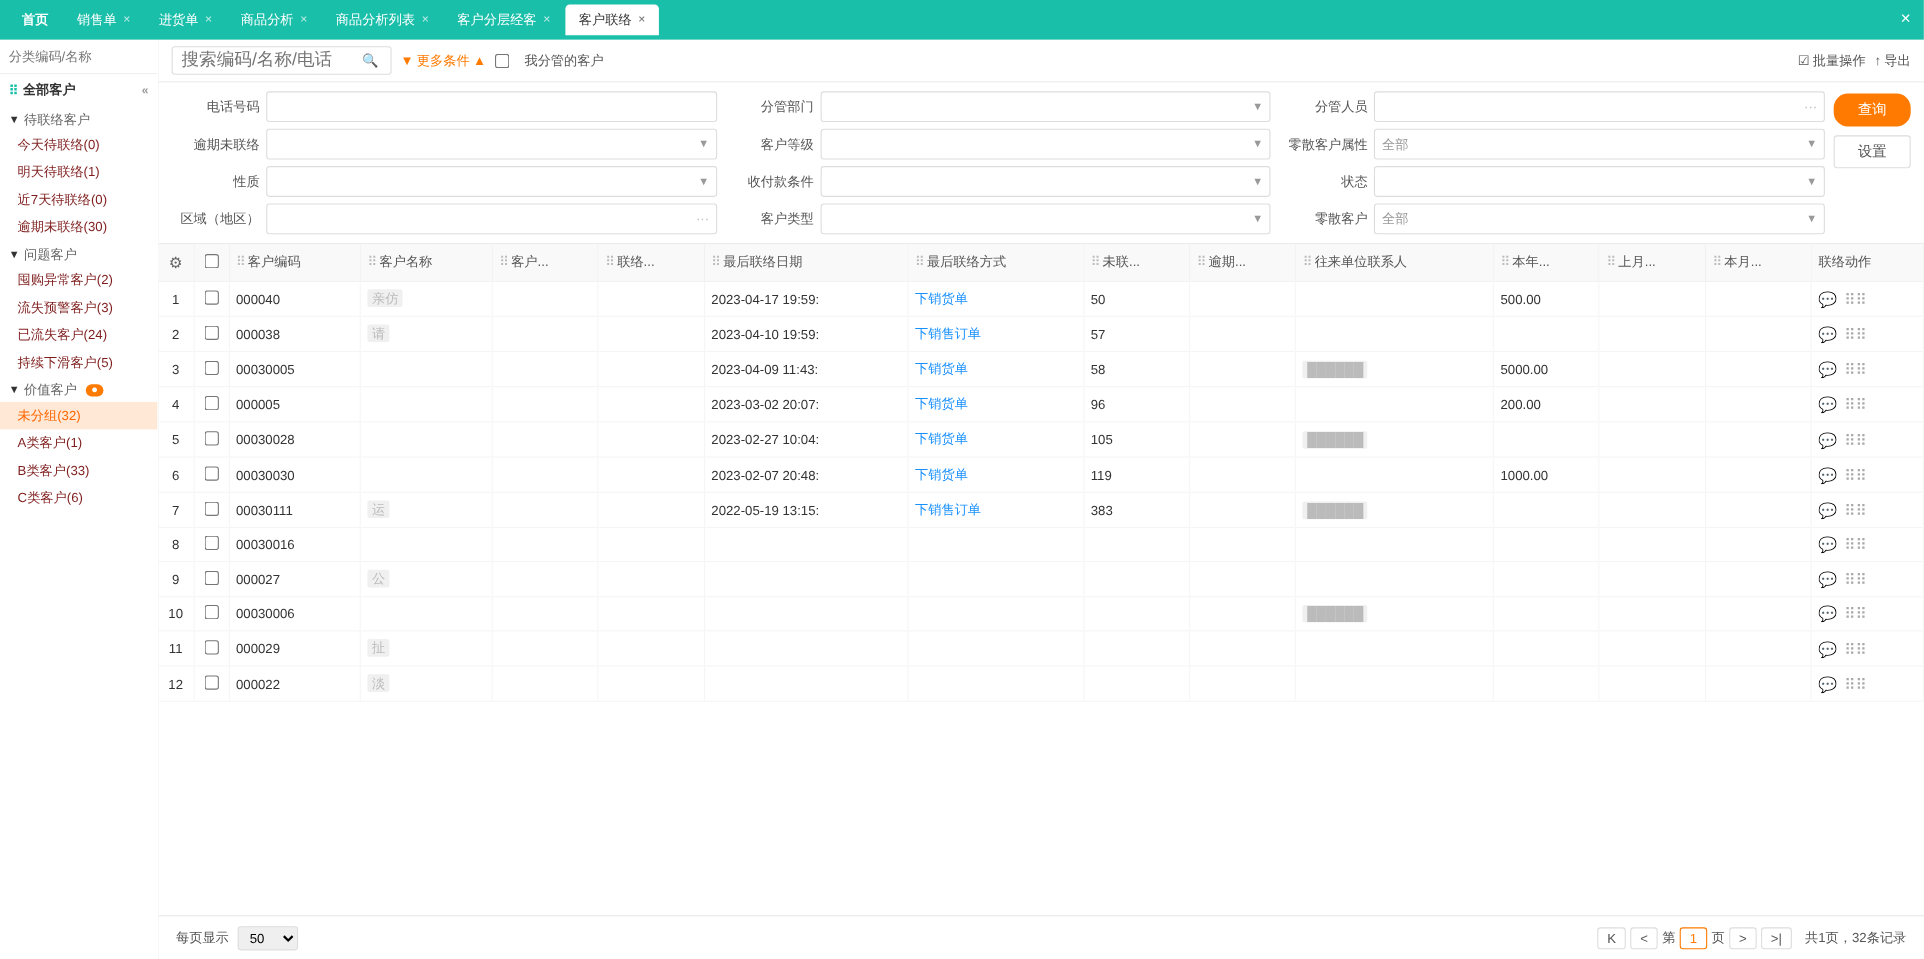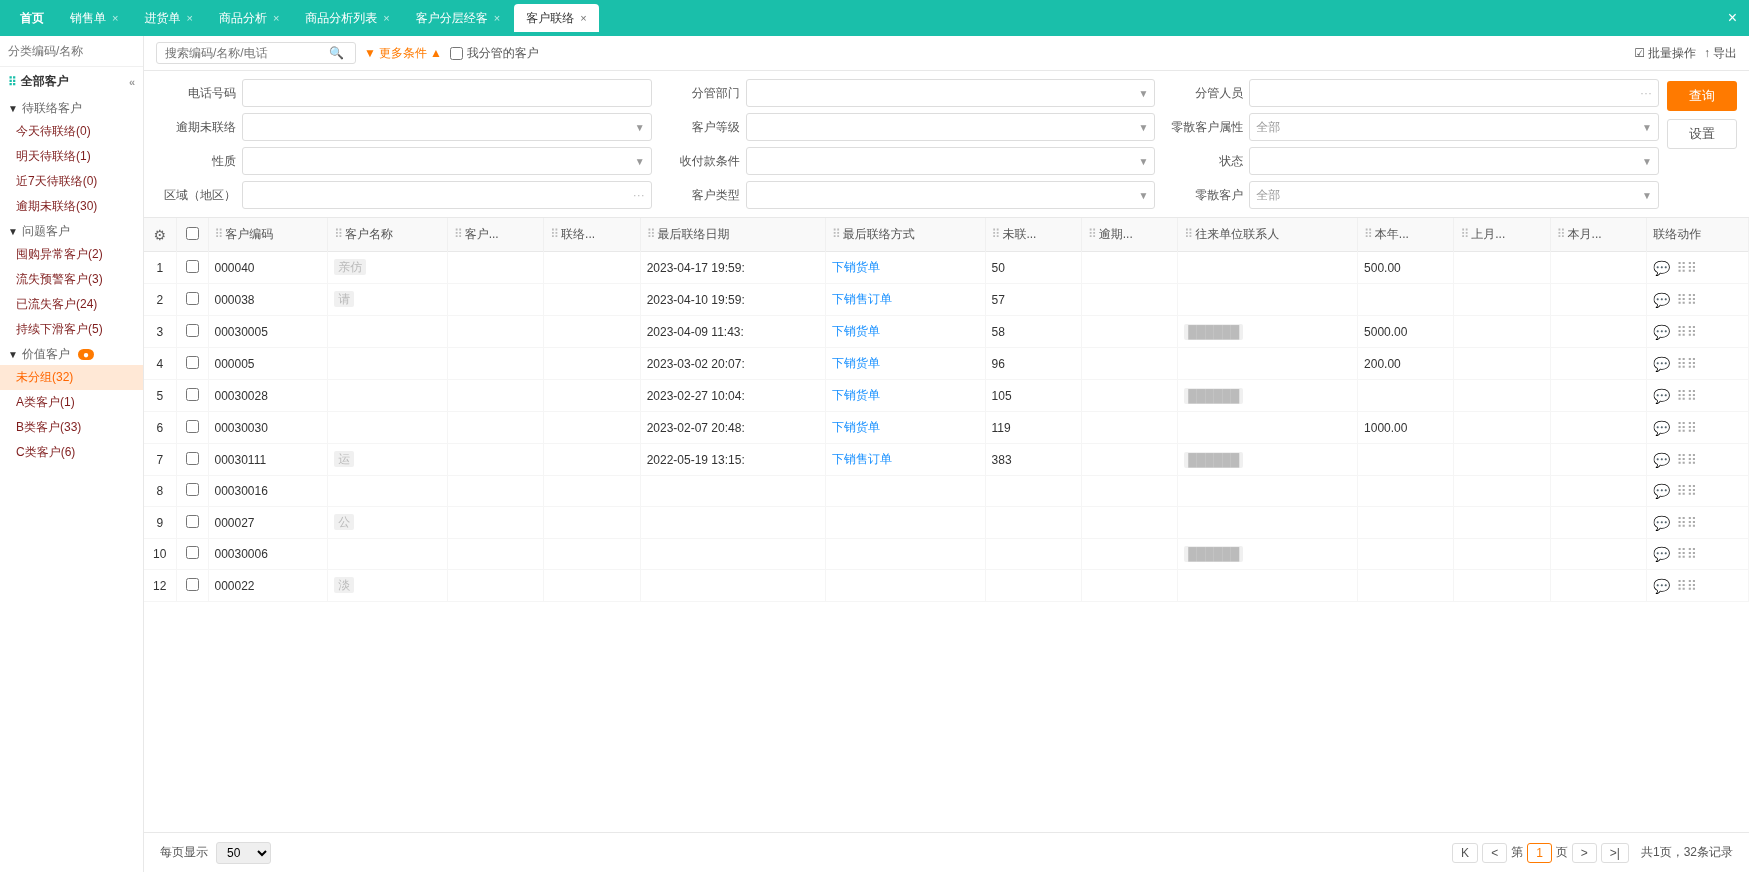--- a/index.html
+++ b/index.html
@@ -140,35 +140,35 @@
       align-items: center;
       border: 1px solid #ddd;
       border-radius: 3px;
       padding: 3px 8px;
       gap: 4px;
       width: 200px;
     }
     .filter-search input {
       border: none;
       outline: none;
-      font-size: 12px;
+      font-size: 16px;
       color: #be185d;
       width: 160px;
     }
     .filter-more {
       display: flex;
       align-items: center;
       gap: 3px;
       color: #ff7a00;
       cursor: pointer;
     }
     .filter-checkbox {
       display: flex;
       align-items: center;
-      gap: 4px;
+      gap: 14px;
       color: #555;
     }
     .top-right-actions {
       margin-left: auto;
       display: flex;
       align-items: center;
       gap: 8px;
     }
     .action-link {
       color: #555;
@@ -216,21 +216,21 @@
       justify-content: space-between;
       color: #999;
       cursor: pointer;
       height: 28px;
     }
     .filter-input .caret { color: #999; font-size: 10px; }
     .btn-query {
       background: #ff7a00;
       color: #fff;
       border: none;
-      border-radius: 3px;
+      border-radius: 13px;
       padding: 6px 16px;
       cursor: pointer;
       font-size: 13px;
       display: block;
       width: 70px;
       text-align: center;
     }
     .btn-reset {
       background: #fff;
       color: #555;
@@ -802,20 +802,42 @@
     <td></td>
     <td></td>
     <td>
       <div class="action-icons">
         <span class="action-icon" title="联络">💬</span>
         <span class="action-icon" title="更多">⠿⠿</span>
       </div>
     </td>
   </tr>
             <tr>
+    <td class="center">11</td>
+    <td class="center"><input type="checkbox" style=""></td>
+    <td>000029</td>
+    <td><span class="blurred">扯</span></td>
+    <td></td>
+    <td></td>
+    <td></td>
+    <td></td>
+    <td></td>
+    <td></td>
+    <td></td>
+    <td></td>
+    <td></td>
+    <td></td>
+    <td>
+      <div class="action-icons">
+        <span class="action-icon" title="联络">💬</span>
+        <span class="action-icon" title="更多">⠿⠿</span>
+      </div>
+    </td>
+  </tr>
+            <tr>
     <td class="center">12</td>
     <td class="center"><input type="checkbox" style=""></td>
     <td>000022</td>
     <td><span class="blurred">淡</span></td>
     <td></td>
     <td></td>
     <td></td>
     <td></td>
     <td></td>
     <td></td>

